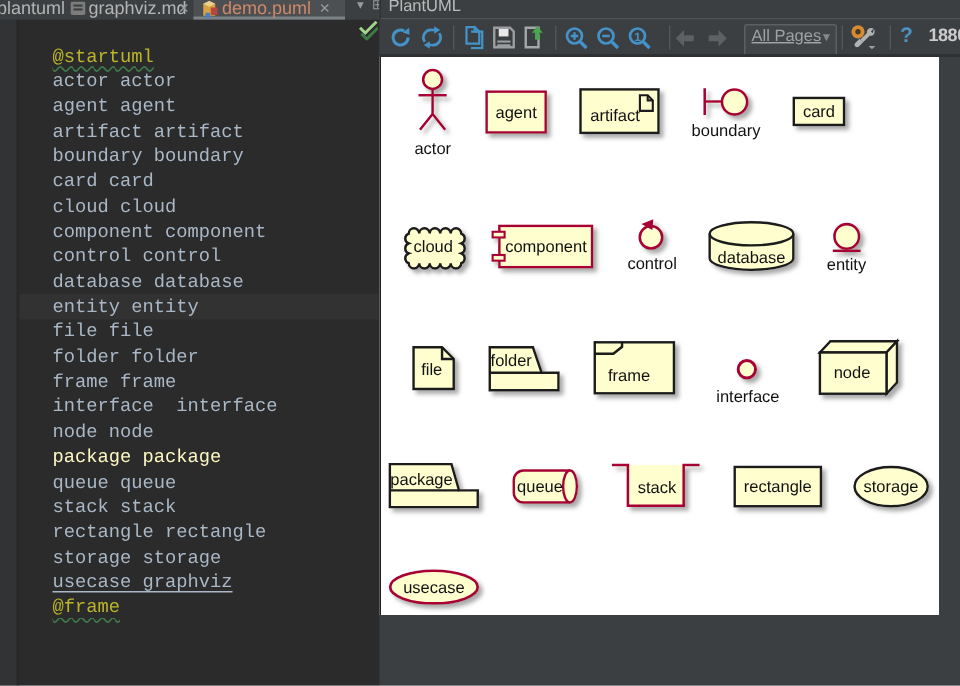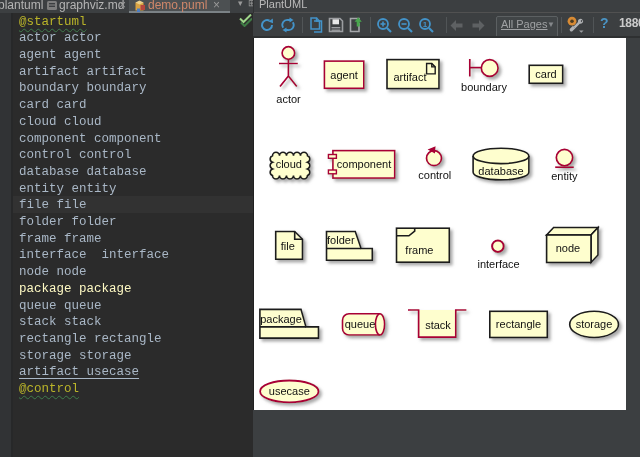--- a/index.html
+++ b/index.html
@@ -2,21 +2,21 @@
 <html><head>
 <meta charset="utf-8">
 <style>
   html,body{margin:0;padding:0;}
   #root{position:relative;width:640px;height:457px;background:#3c3f41;overflow:hidden;
         font-family:"Liberation Sans",sans-serif;}
   
   #editor{position:absolute;left:0;top:13px;width:253px;height:444px;background:#2b2b2b;}
   #gutter{position:absolute;left:0;top:13px;width:11px;height:444px;background:#313335;border-right:2px solid #272829;}
   #caretline{position:absolute;left:13px;top:196px;width:240px;height:17px;background:#323232;}
-  pre.code{position:absolute;left:19px;top:13.6px;margin:0;font-family:"Liberation Mono",monospace;
+  pre.code{position:absolute;left:19px;top:13.6px;margin:16px;font-family:"Liberation Mono",monospace;
       font-size:12.5px;line-height:16.7px;color:#a9b7c6;}
   .kw{color:#bbb529;text-decoration:underline wavy #3f7b4c 1px;text-underline-offset:3px;}
   .orange{color:#fef9c3;}
   .und{text-decoration:underline solid #a9b7c6 1px;text-underline-offset:3px;}
   
   #tabbar{position:absolute;left:0;top:0;width:253px;height:13px;background:#3c3f41;font-size:12px;color:#b4b4b4;}
   #tab2{position:absolute;left:129px;top:0;width:101px;height:13px;background:#4c5052;border-bottom:2.5px solid #7b8286;box-sizing:border-box;}
   .tabtxt{position:absolute;top:-2px;white-space:nowrap;}
   
   #rheader{position:absolute;left:253px;top:0;width:387px;height:12px;background:#3c3f41;border-bottom:1px solid #515151;color:#bbbbbb;font-size:11px;}
@@ -47,22 +47,22 @@
 file file
 folder folder
 frame frame
 interface  interface
 node node
 <span class="orange">package package</span>
 queue queue
 stack stack
 rectangle rectangle
 storage storage
-<span class="und">artifact usecase</span>
-<span class="kw">@control</span></pre>
+<span class="und">usecase graphviz</span>
+<span class="kw">@frame</span></pre>
 
   <svg style="position:absolute;left:239px;top:14px" width="13" height="13" viewBox="0 0 13 13">
     <path d="M1,4.5 l3.5,3.5 l7.5,-7.5" stroke="#9fd68a" stroke-width="2" fill="none"></path>
     <path d="M2,8.5 l3.5,3.5 l7.5,-7.5" stroke="#3e7b44" stroke-width="2" fill="none"></path>
   </svg>
 
   <div id="tabbar">
     <div id="tab2"></div>
     <span class="tabtxt" style="left:-2px;">plantuml</span>
     <svg style="position:absolute;left:47px;top:1px" width="10" height="10">

